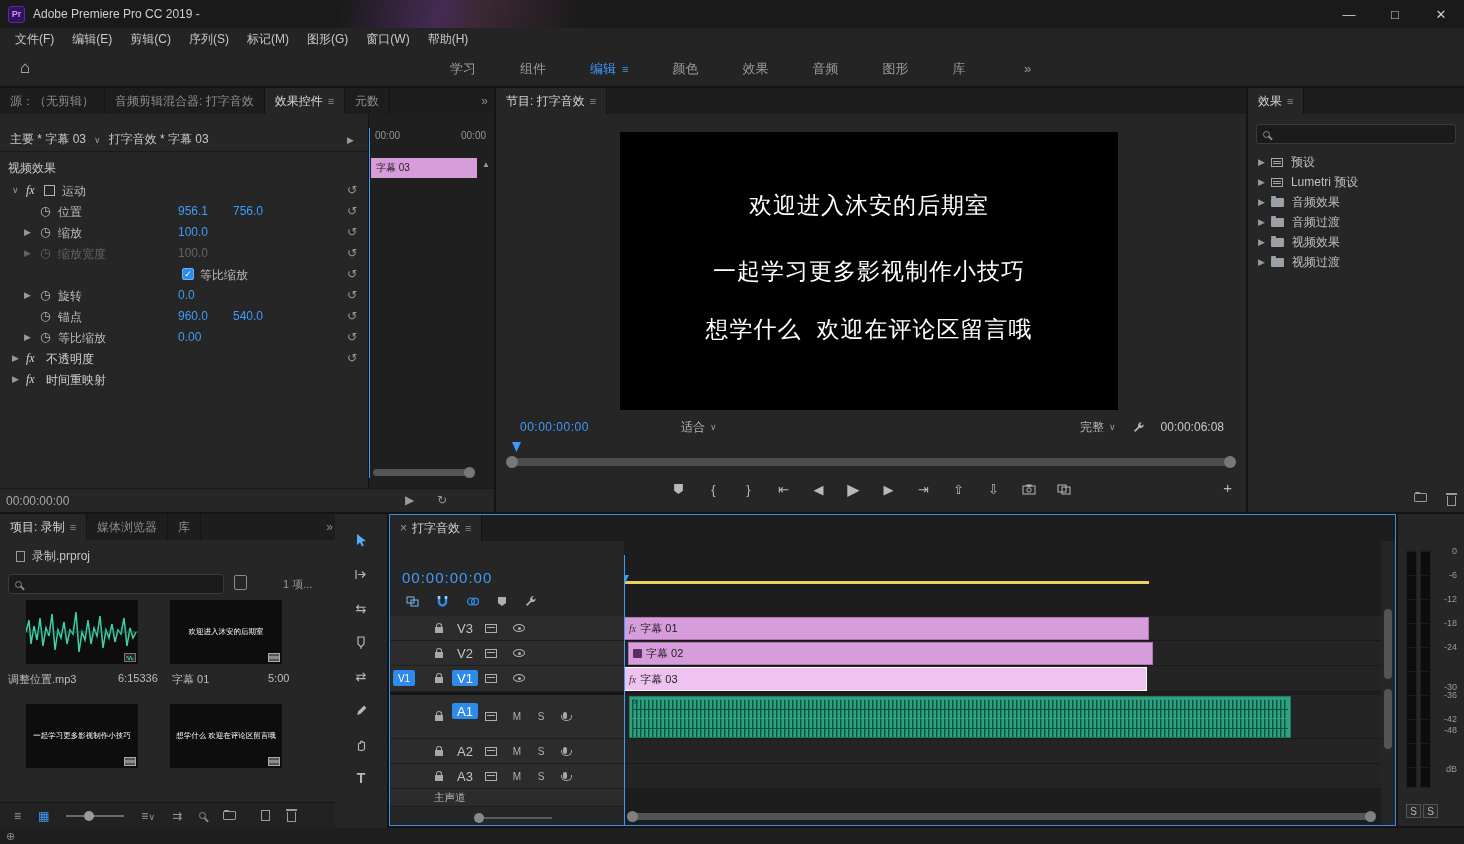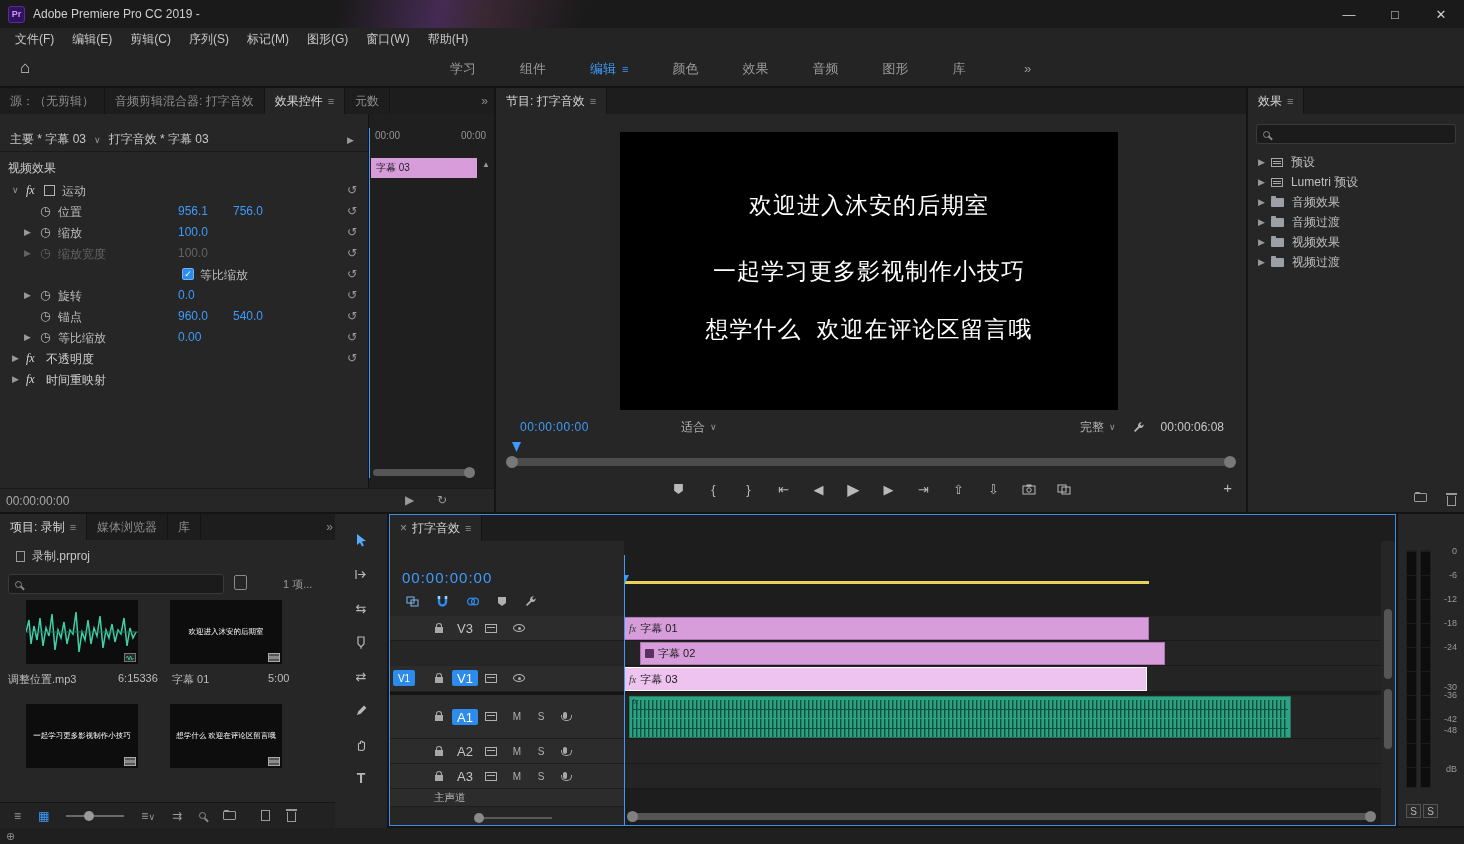--- a/index.html
+++ b/index.html
@@ -576,39 +576,51 @@
             <span class="icon-lock"></span>
           </span>
         <span class="tname">V3</span>
         <span class="tico" style="left:92px">
             <span class="icon-src"></span>
           </span>
         <span class="tico" style="left:120px">
             <span class="icon-eye"></span>
           </span>
       </div>
+      <div class="trkhdr" style="top:102px;height:25px">
+        <span class="tico" style="left:40px">
+            <span class="icon-lock"></span>
+          </span>
+        <span class="tname">V2</span>
+        <span class="tico" style="left:92px">
+            <span class="icon-src"></span>
+          </span>
+        <span class="tico" style="left:120px">
+            <span class="icon-eye"></span>
+          </span>
+      </div>
       <div class="trkhdr" style="top:127px;height:26px">
         <span class="srcbadge">V1</span>
         <span class="tico" style="left:40px">
             <span class="icon-lock"></span>
           </span>
         <span class="tname on">V1</span>
         <span class="tico" style="left:92px">
             <span class="icon-src"></span>
           </span>
         <span class="tico" style="left:120px">
             <span class="icon-eye"></span>
           </span>
       </div>
       <div style="position:absolute;left:0;top:153px;width:234px;height:3px;background:#151515"></div>
       <div class="trkhdr" style="top:156px;height:44px">
         <span class="tico" style="left:40px;top:13px">
             <span class="icon-lock"></span>
           </span>
-        <span class="tname on" style="top:14px">A1</span>
+        <span class="tname on" style="top:8px">A1</span>
         <span class="tico" style="left:92px;top:13px">
             <span class="icon-src"></span>
           </span>
         <span class="tico" style="left:118px;top:13px">M</span>
         <span class="tico" style="left:142px;top:13px">S</span>
         <span class="tico" style="left:166px;top:13px">
             <span class="icon-mic"></span>
           </span>
       </div>
       <div class="trkhdr" style="top:200px;height:25px">
@@ -650,21 +662,21 @@
         <div class="lane" style="top:102px;height:25px"></div>
         <div class="lane" style="top:127px;height:26px"></div>
         <div class="lane" style="top:156px;height:44px"></div>
         <div class="lane" style="top:200px;height:25px"></div>
         <div class="lane" style="top:225px;height:25px"></div>
 
         <div class="clip" style="left:0;top:78px;width:525px;height:23px">
           <span class="clipfx">fx</span>
           <span>字幕 01</span>
         </div>
-        <div class="clip" style="left:16px;top:103px;width:525px;height:23px">
+        <div class="clip" style="left:4px;top:103px;width:525px;height:23px">
           <span class="clipgfx"></span>
           <span>字幕 02</span>
         </div>
         <div class="clip sel" style="left:0;top:128px;width:523px;height:24px">
           <span class="clipfx">fx</span>
           <span>字幕 03</span>
         </div>
         <div class="aclip" style="left:5px;top:157px;width:662px;height:42px">
           <span style="position:absolute;left:2px;top:0;font-size:8px;font-style:italic;color:#0b3f2e">fx</span>
           <div class="wave" style="top:3px"></div>

